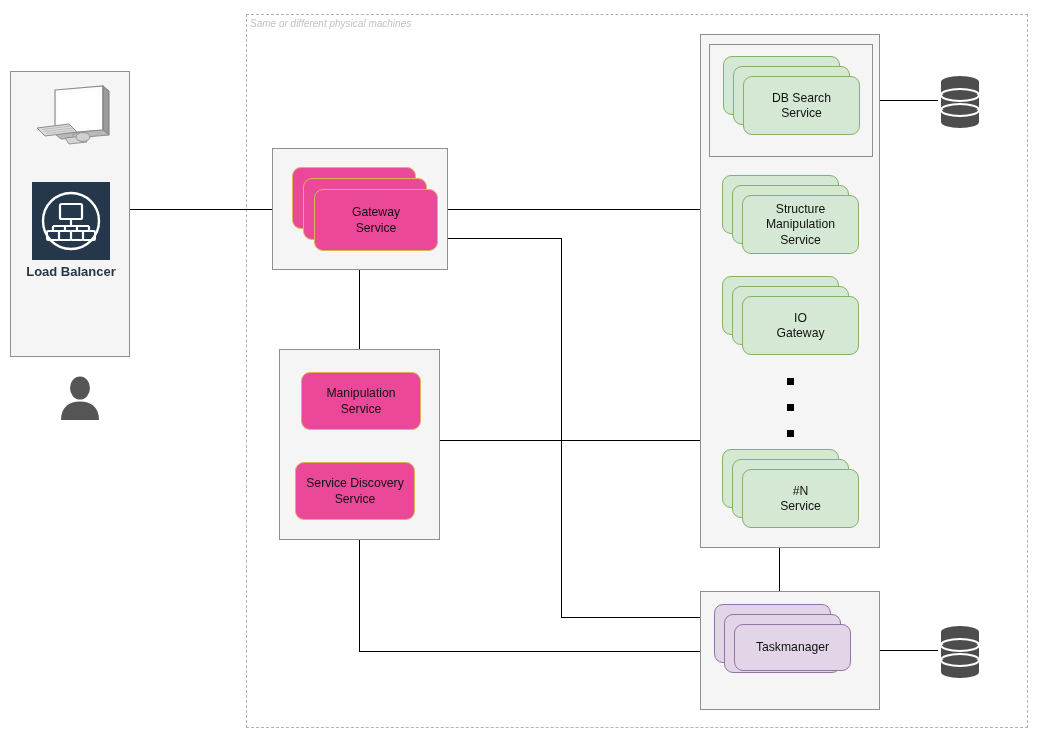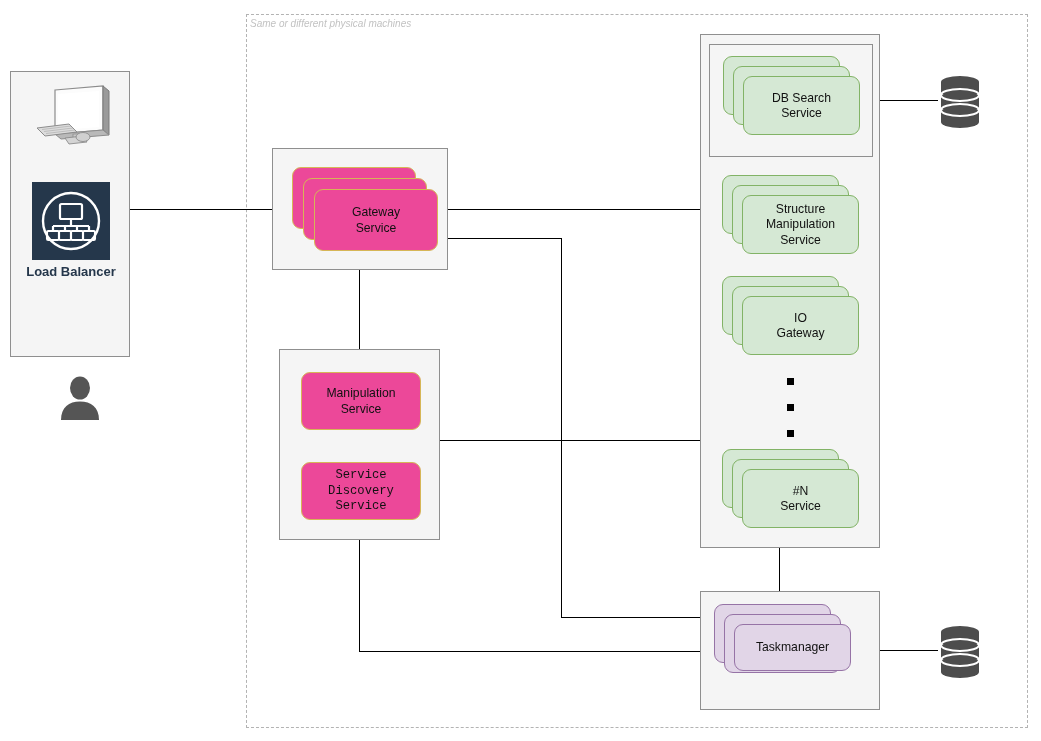--- a/index.html
+++ b/index.html
@@ -120,21 +120,21 @@
       <span class="card-label">Gateway
 Service</span>
     </div>
   </div>
 
   <div class="abs panel" style="left:279px;top:349px;width:161px;height:191px;">
     <div class="abs card card-yellow" style="left:21px;top:22px;width:120px;height:58px;">
       <span class="card-label">Manipulation
 Service</span>
     </div>
-    <div class="abs card card-yellow" style="left:21px;top:112px;width:120px;height:58px;font-family:Liberation Mono, monospace;">
+    <div class="abs card card-yellow" style="left:15px;top:112px;width:120px;height:58px;">
       <span class="card-label">Service Discovery
 Service</span>
     </div>
   </div>
 
   <div class="abs panel" style="left:700px;top:34px;width:180px;height:514px;">
 
     <div class="abs panel-inner" style="left:8px;top:9px;width:164px;height:113px;">
       <div class="abs card card-green" style="left:13px;top:11px;width:117px;height:59px;"></div>
       <div class="abs card card-green" style="left:23px;top:21px;width:117px;height:59px;"></div>

